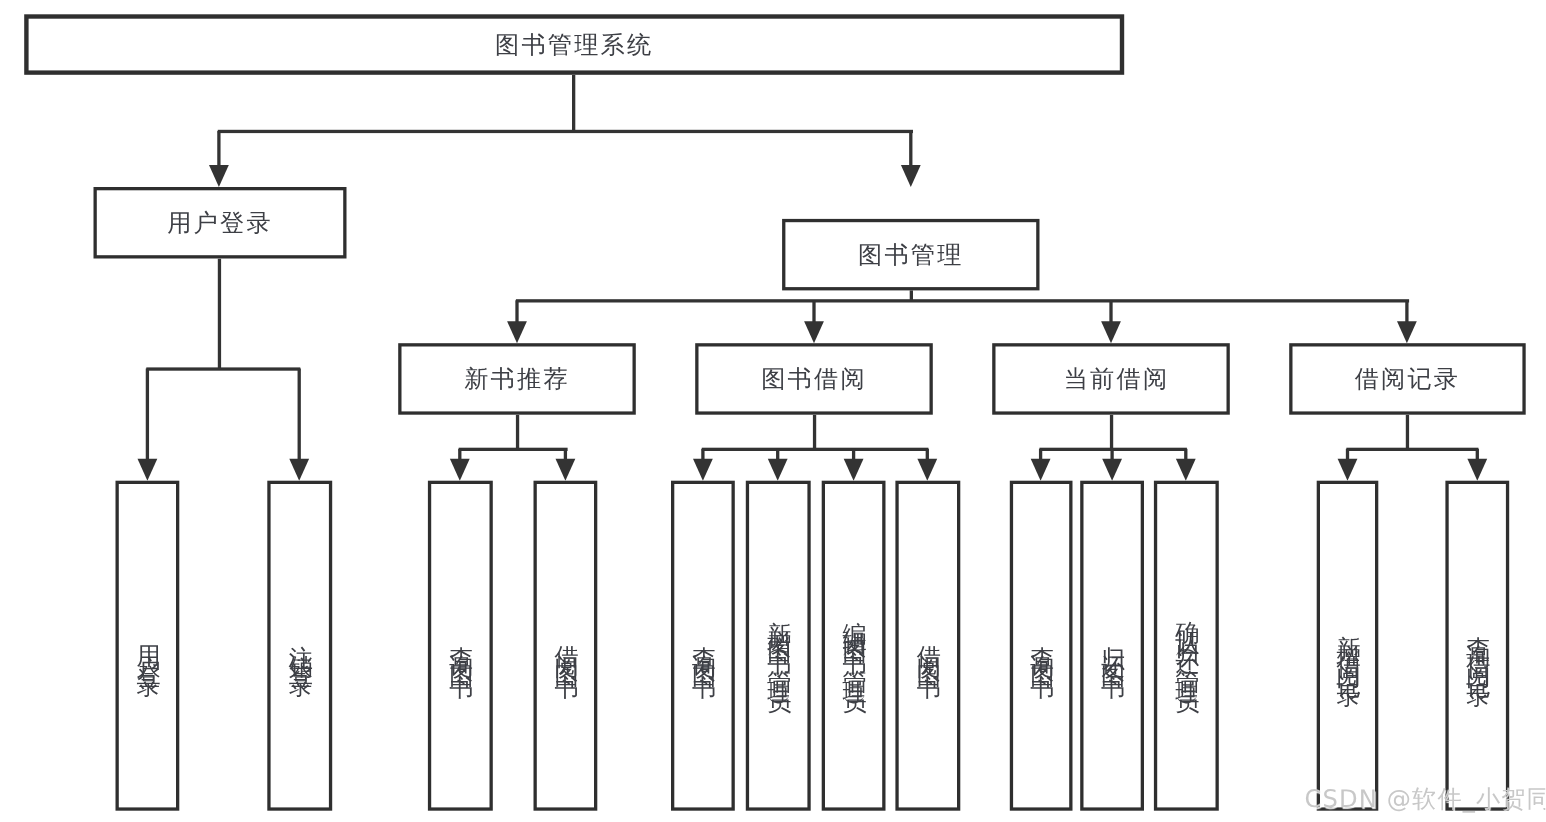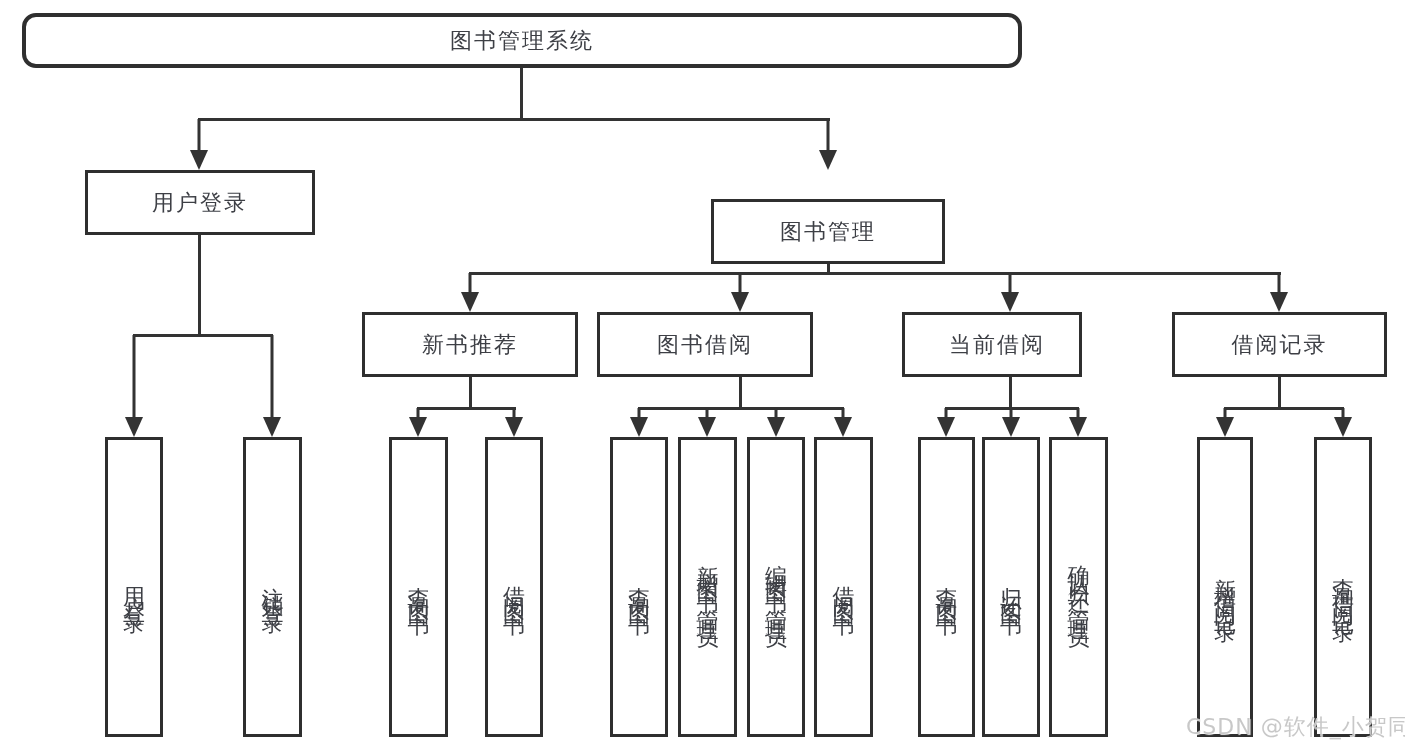--- a/index.html
+++ b/index.html
@@ -20,21 +20,21 @@
   .node{
     position:absolute;
     box-sizing:border-box;
     background:var(--fill);
     border:3px solid var(--border);
     display:flex;align-items:center;justify-content:center;
     color:var(--text);
     font-size:22px;
     z-index:2;
   }
-  .node.root{border-width:4px;border-radius:14px;}
+  .node.root{border-width:4px;}
   .lbl{white-space:nowrap;letter-spacing:2px;}
   .vlbl{
     writing-mode:vertical-rl;
     text-orientation:mixed;
     letter-spacing:9px;
     line-height:1;
     white-space:nowrap;
   }
   .seg{position:absolute;background:var(--line);z-index:1;}
   .arrow{position:absolute;z-index:1;}
@@ -163,24 +163,24 @@
     </div>
     <div class="node" style="left: 85px; top: 170px; width: 230px; height: 65px;">
       <span class="lbl">用户登录</span>
     </div>
     <div class="node" style="left: 711px; top: 170px; width: 234px; height: 65px; margin-top: 29px;">
       <span class="lbl">图书管理</span>
     </div>
     <div class="node" style="left: 362px; top: 312px; width: 216px; height: 65px;">
       <span class="lbl">新书推荐</span>
     </div>
-    <div class="node" style="left: 597px; top: 312px; width: 216px; height: 65px;">
+    <div class="node" style="left: 632px; top: 312px; width: 216px; height: 65px;">
       <span class="lbl">图书借阅</span>
     </div>
-    <div class="node" style="left: 902px; top: 312px; width: 180px; height: 65px; padding-left: 10px;">
+    <div class="node" style="left: 902px; top: 312px; width: 216px; height: 65px; padding-left: 10px;">
       <span class="lbl">当前借阅</span>
     </div>
     <div class="node" style="left: 1172px; top: 312px; width: 215px; height: 65px;">
       <span class="lbl">借阅记录</span>
     </div>
     <div class="node" style="left: 105px; top: 437px; width: 58px; height: 300px;">
       <span class="lbl vlbl">用户登录</span>
     </div>
     <div class="node" style="left: 243px; top: 437px; width: 59px; height: 300px;">
       <span class="lbl vlbl">注销登录</span>

